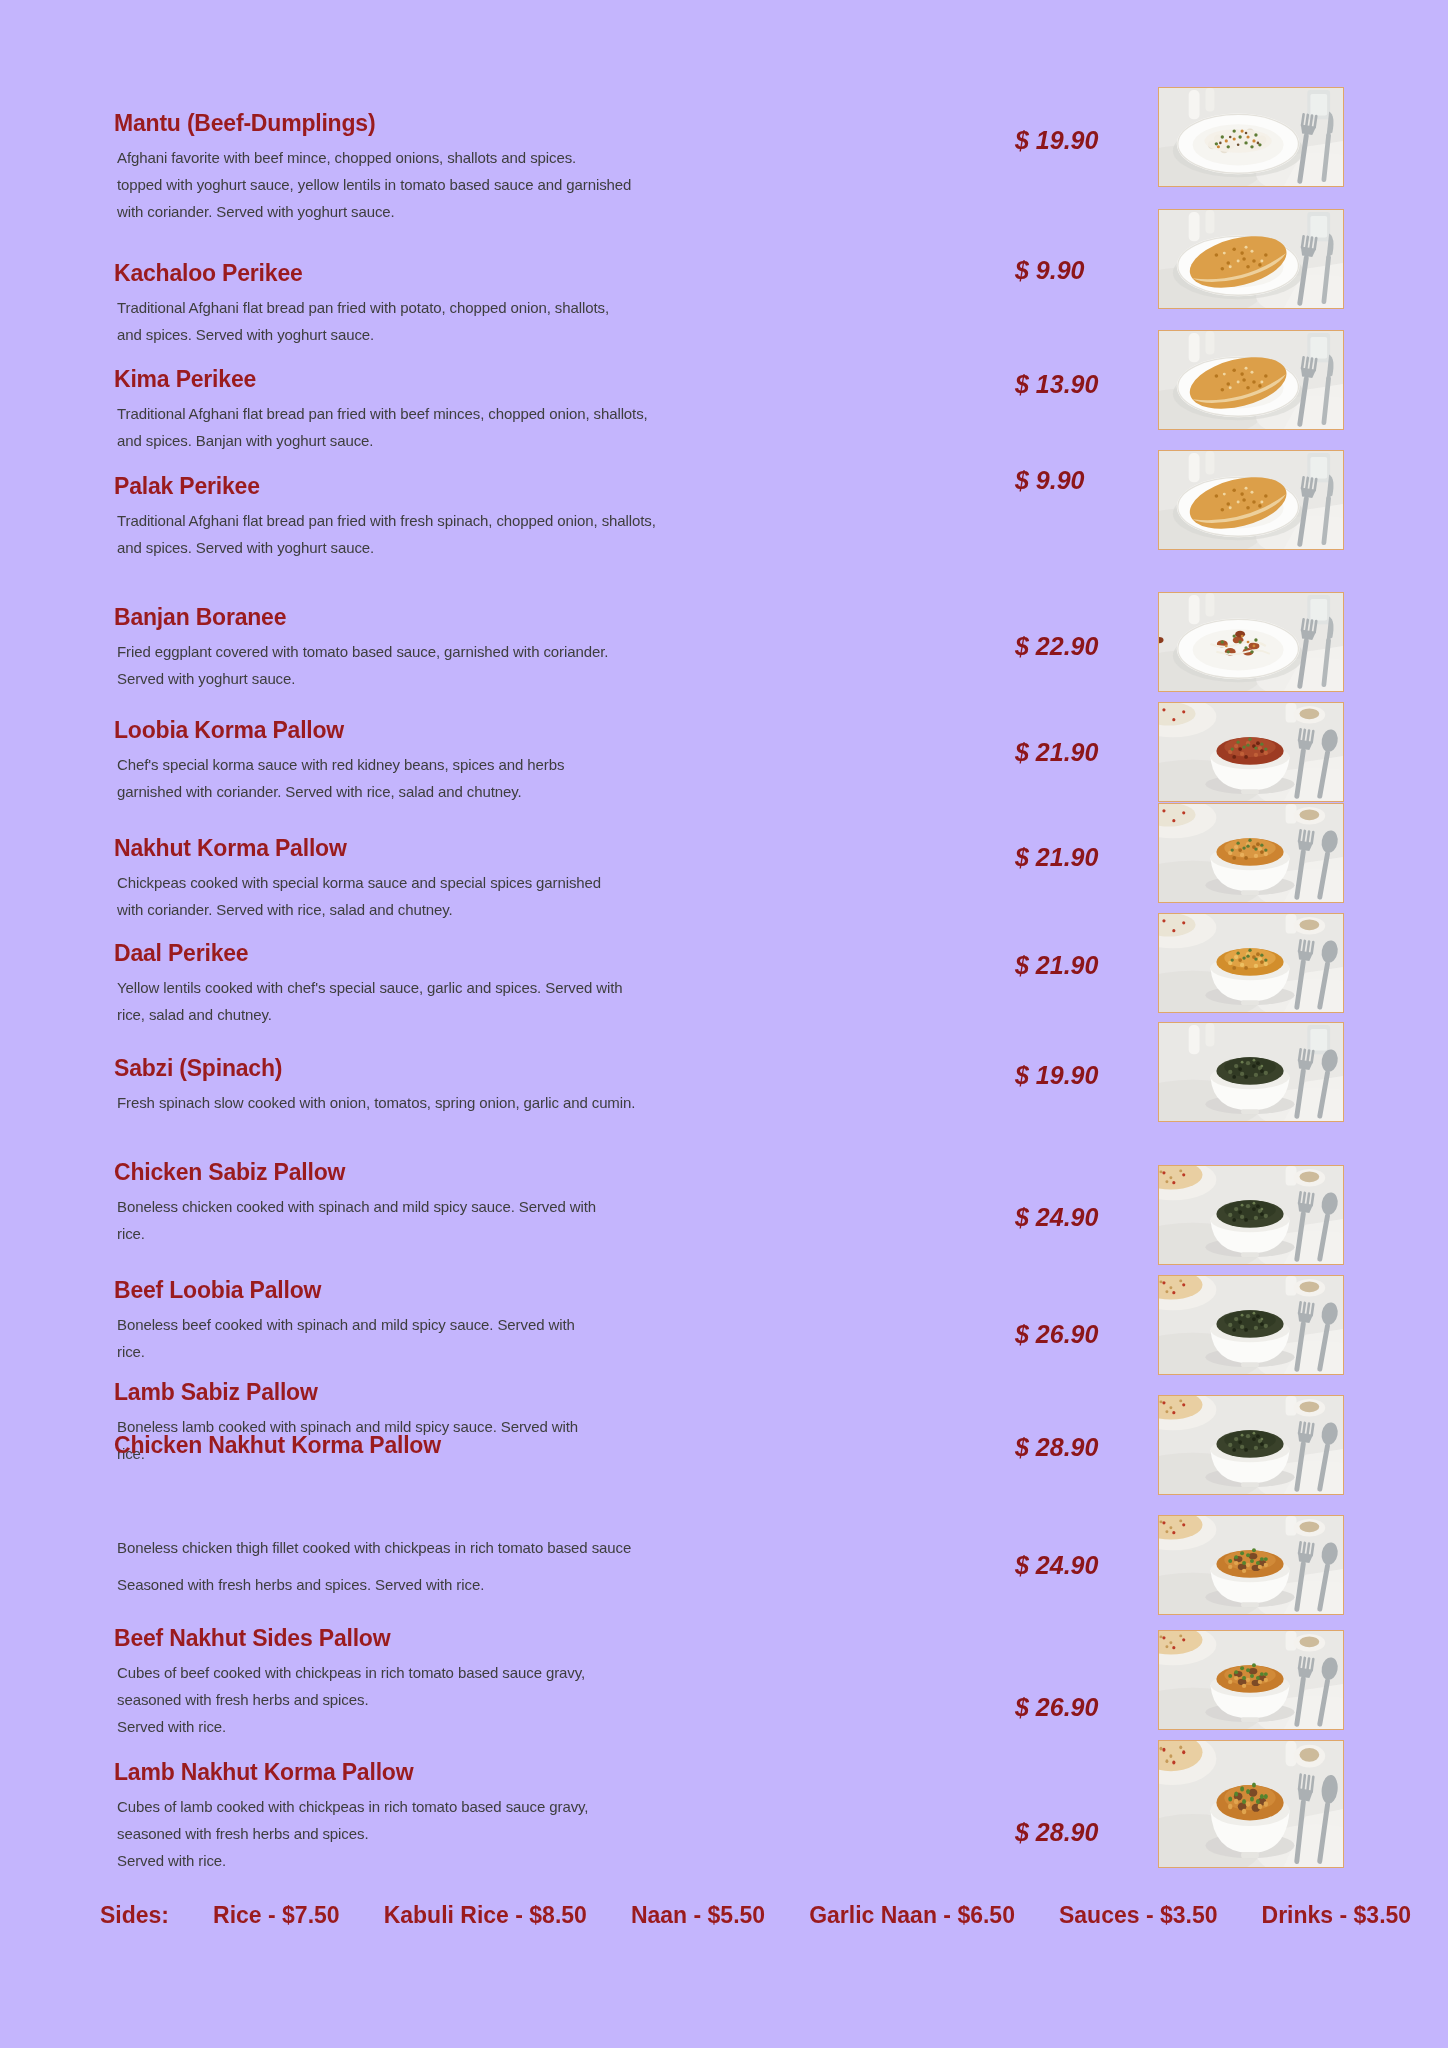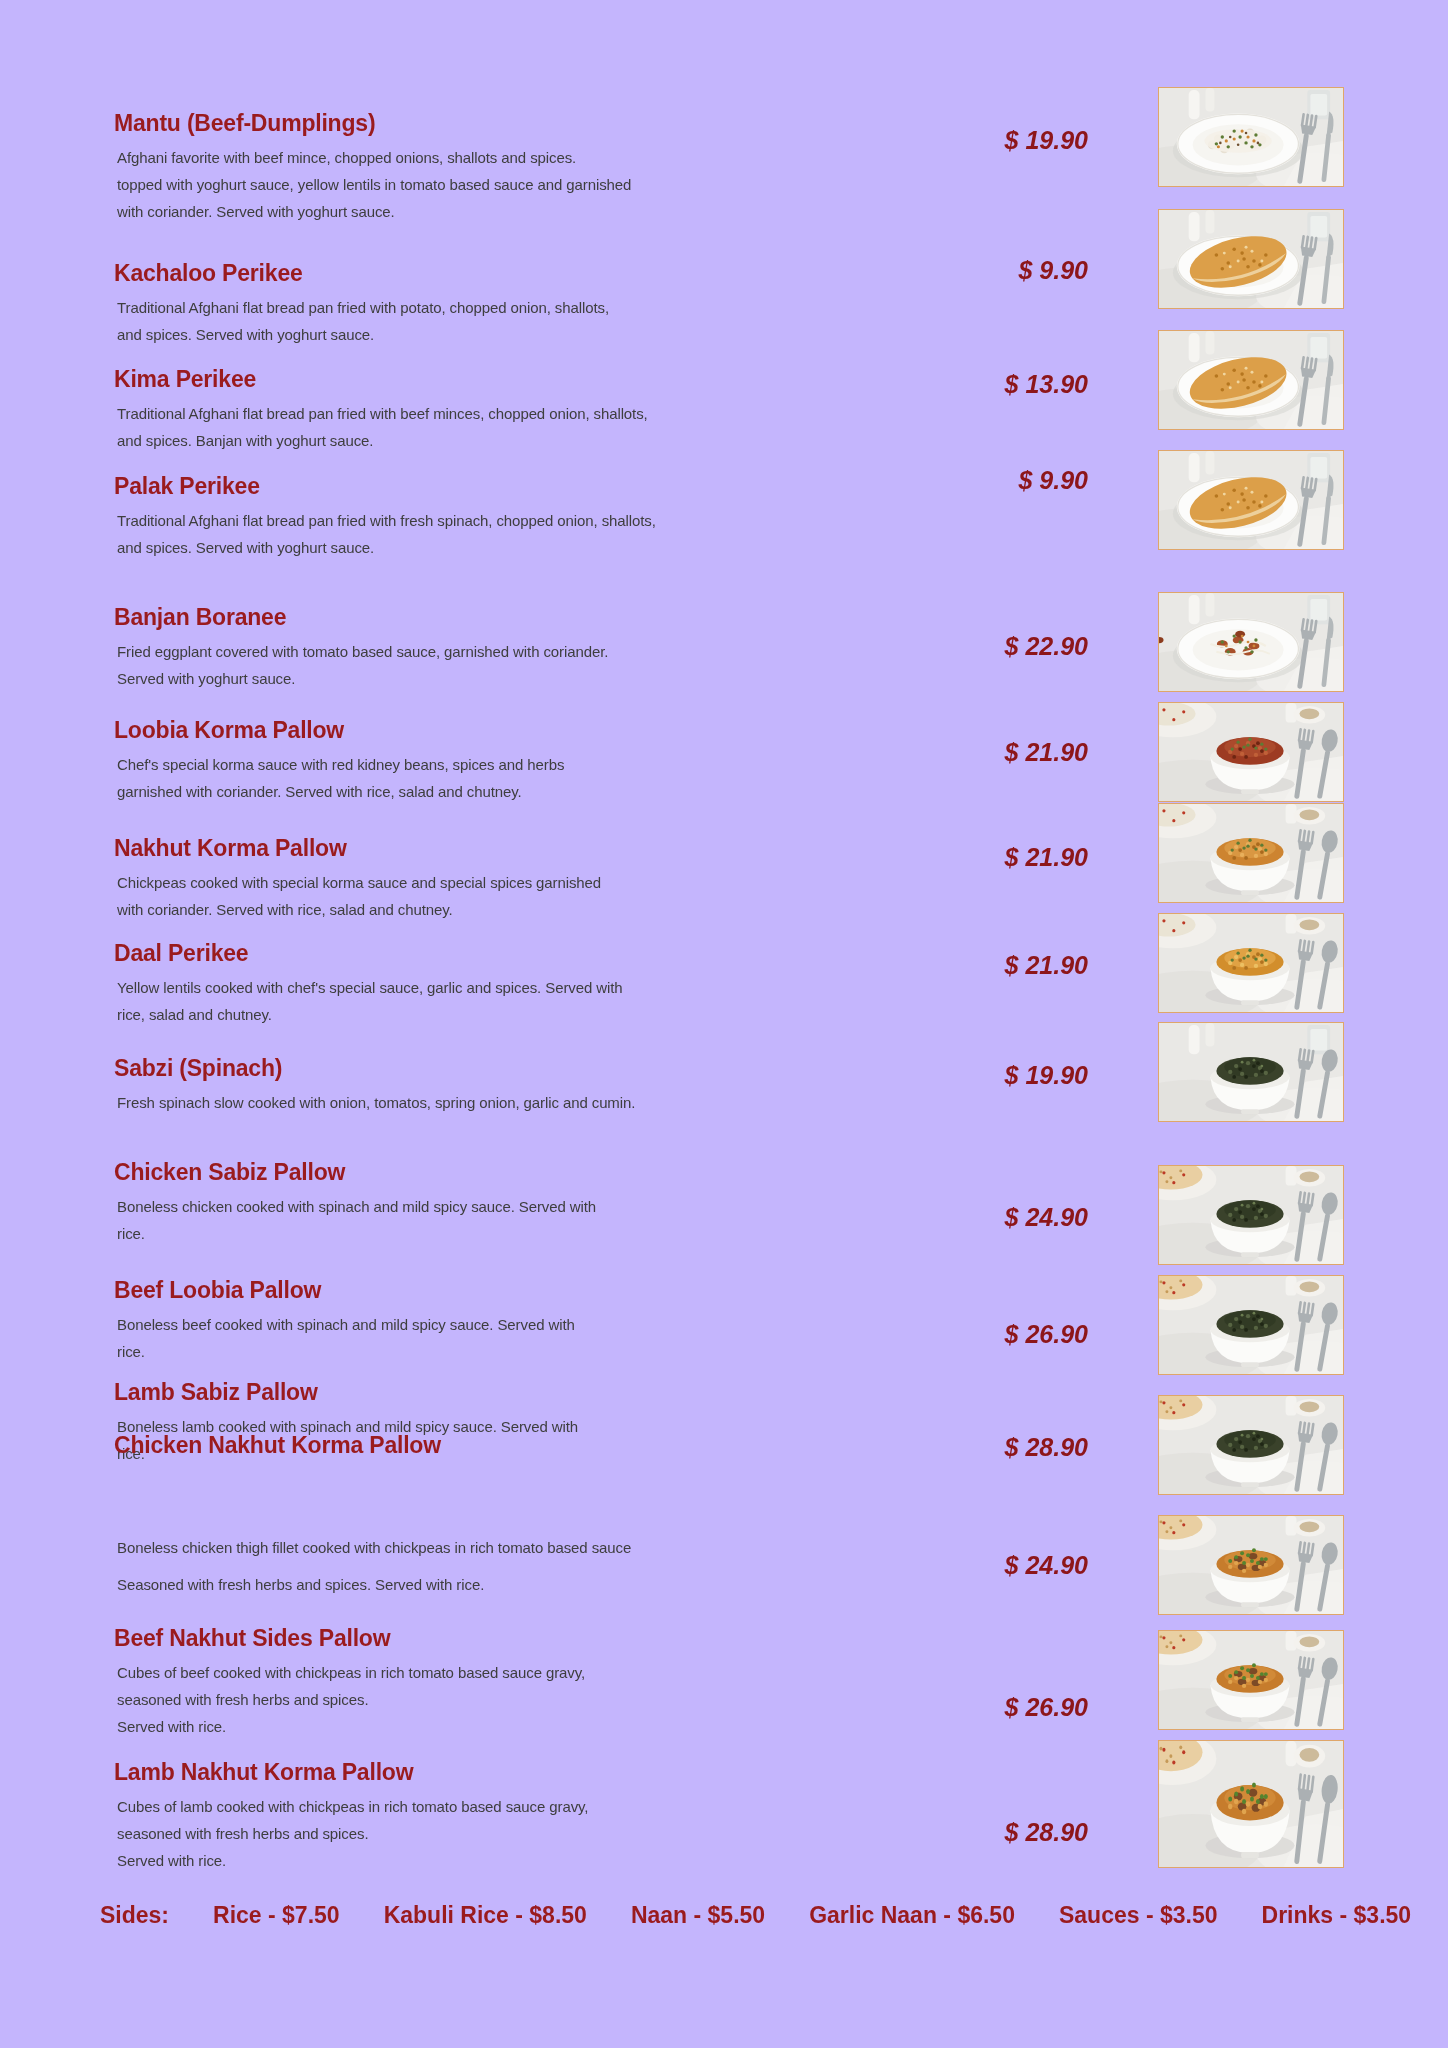--- a/index.html
+++ b/index.html
@@ -4,21 +4,21 @@
 <style>
   html,body{margin:0;padding:0;background:#ffffff;}
   .page{position:relative;width:1448px;height:2048px;background:#c4b5fd;overflow:hidden;
         font-family:"Liberation Sans",sans-serif;}
   .item{position:absolute;left:0;top:0;width:100%;height:0;}
   .title{position:absolute;left:114px;color:#9a1b1e;font-size:23px;font-weight:bold;
          letter-spacing:-0.2px;white-space:nowrap;}
   .desc{position:absolute;left:117px;width:880px;color:#3e3e3e;font-size:15px;
         line-height:27px;white-space:pre-line;letter-spacing:-0.1px;}
   .desc.wide{line-height:37px;}
-  .price{position:absolute;left:938px;width:150px;text-align:right;color:#8d161a;
+  .price{position:absolute;left:1015px;width:150px;text-align:left;color:#8d161a;
          font-size:25px;font-weight:bold;font-style:italic;white-space:nowrap;}
   .photo{position:absolute;left:1158px;width:186px;height:100px;border:1px solid #dfa66a;
          box-sizing:border-box;background:#e9e8e5;overflow:hidden;}
   .photo svg{display:block;width:100%;height:100%;}
   .sides{position:absolute;left:100px;top:1902px;width:1300px;display:flex;gap:44px;
          color:#9a1b1e;font-size:23px;font-weight:bold;white-space:nowrap;}
 </style>
 </head>
 <body>
 

